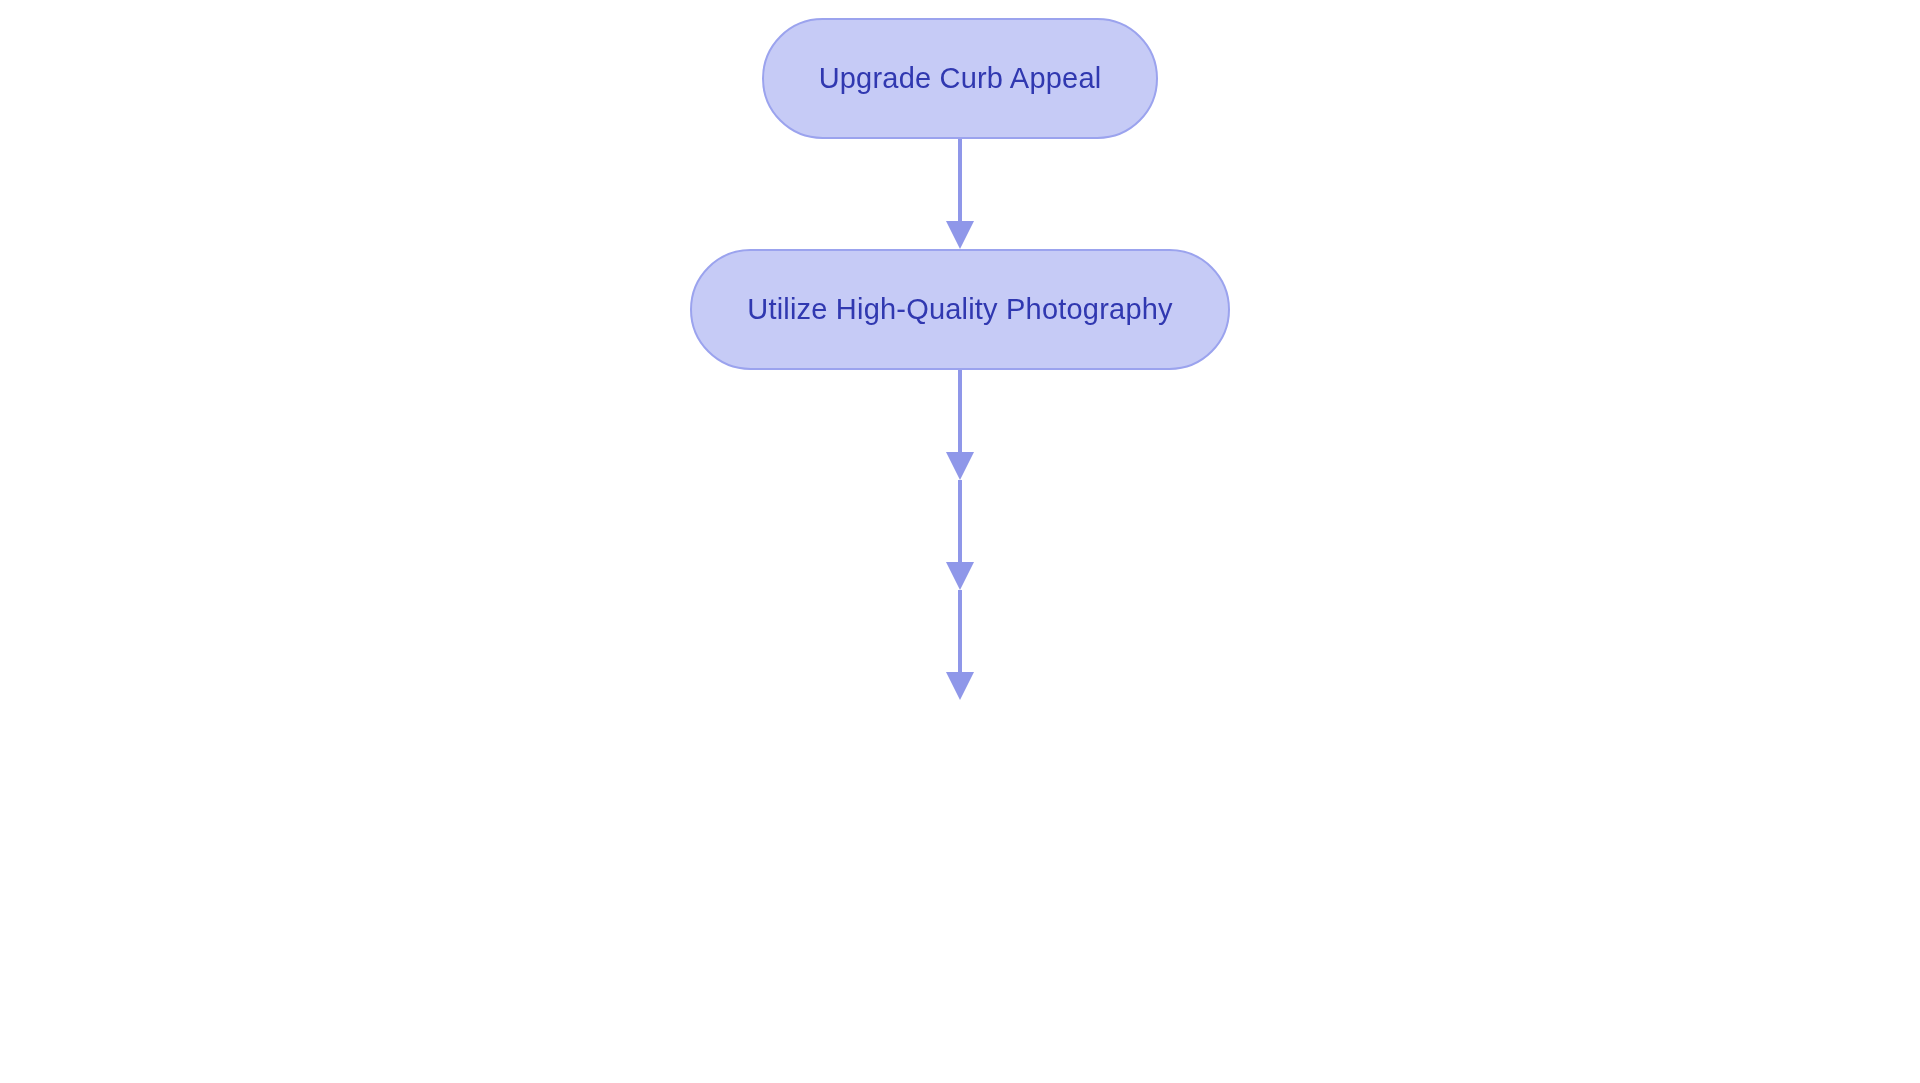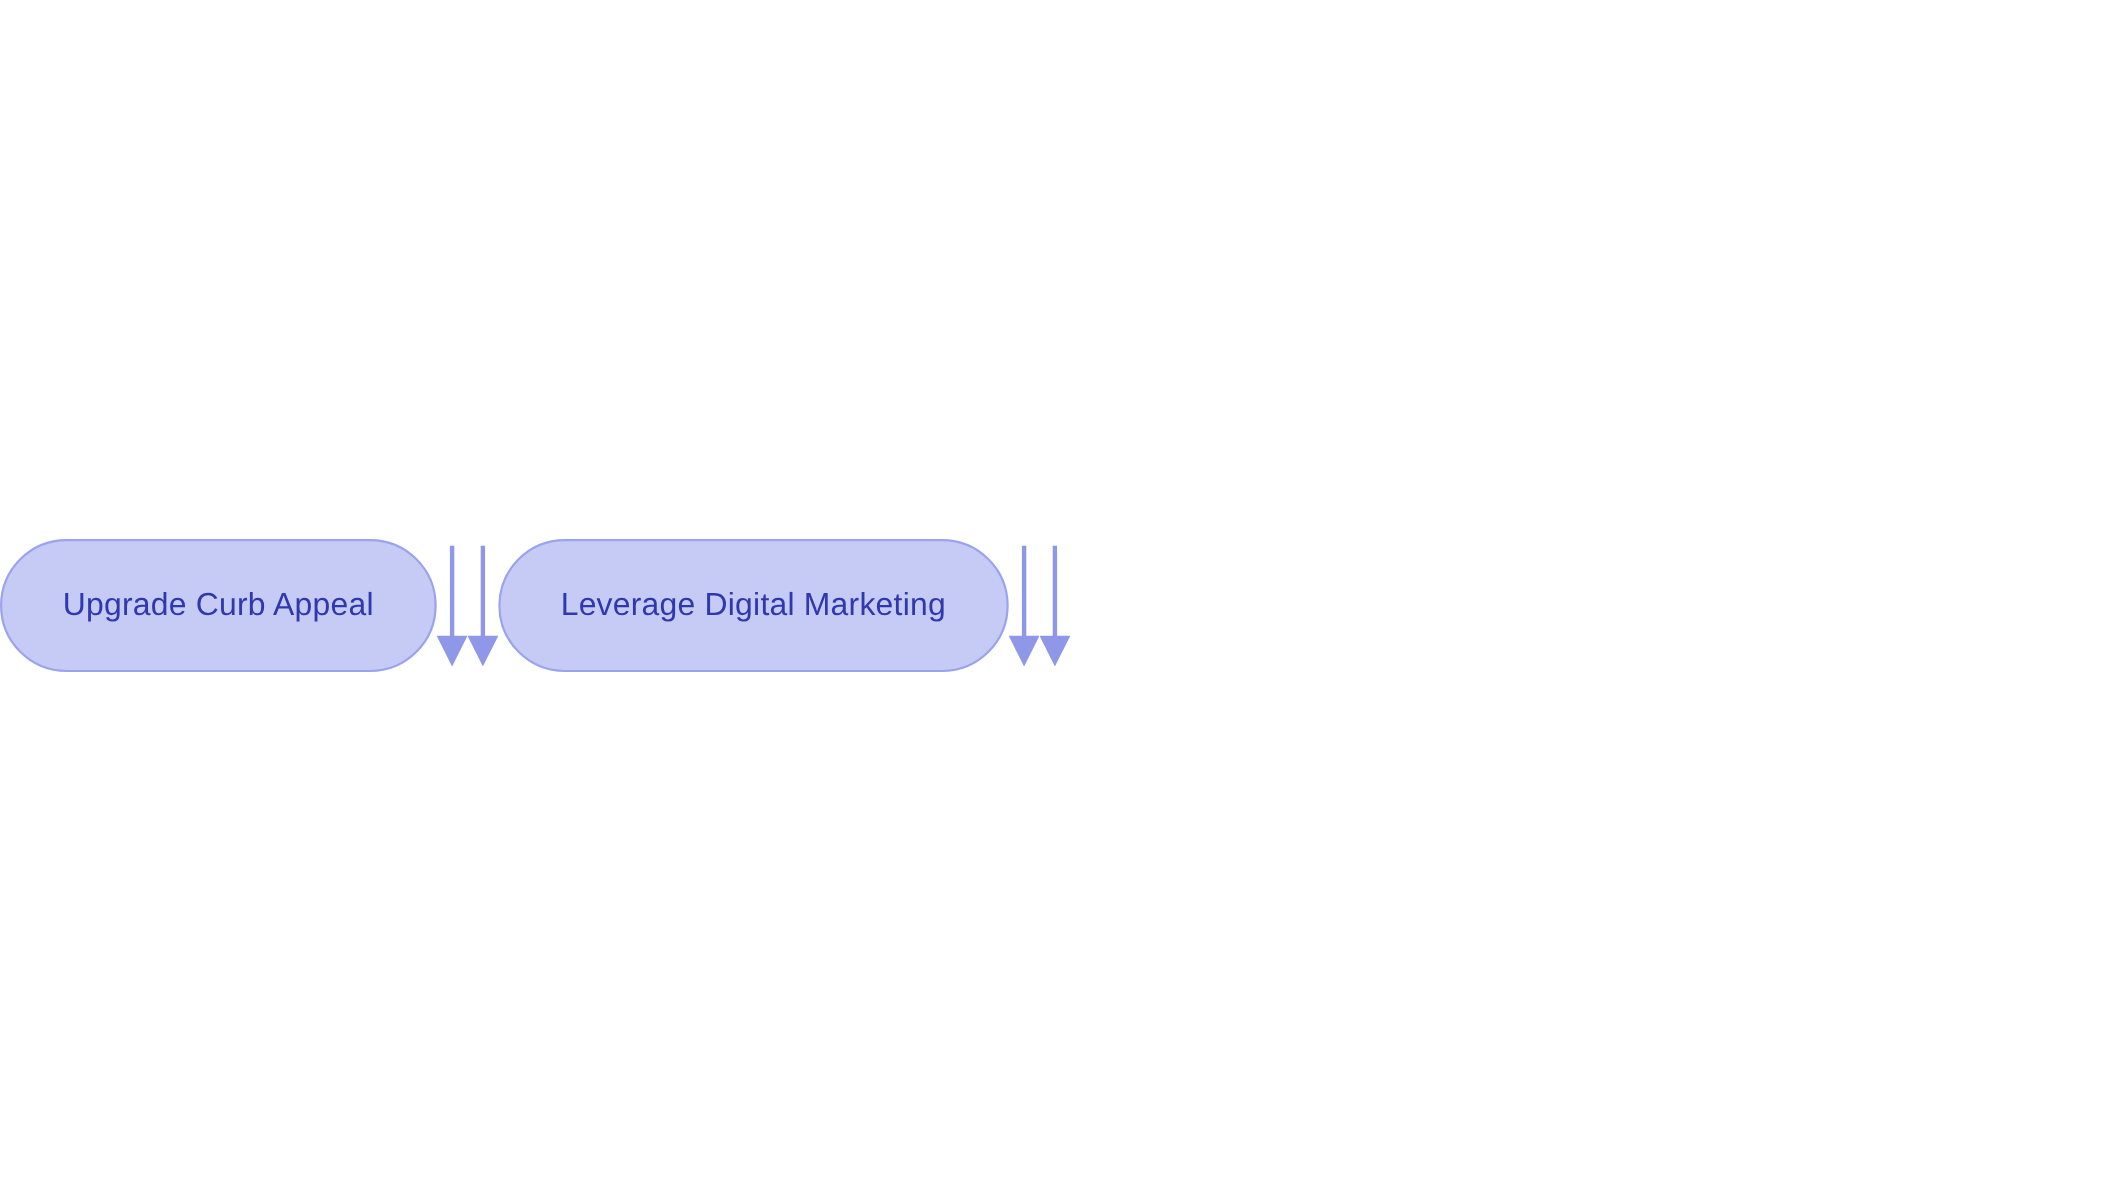--- a/index.html
+++ b/index.html
@@ -14,21 +14,21 @@
     width: 1920px;
     height: 1083px;
     background: var(--canvas-bg, #ffffff);
     overflow: hidden;
     font-family: "Liberation Sans", sans-serif;
   }
   .canvas {
     width: 1920px;
     height: 1083px;
     display: flex;
-    flex-direction: row;
+    flex-direction: column;
     align-items: center;
     padding-top: 18px;
   }
   .flow-node {
     height: 121px;
     padding: 0 55px;
     border-radius: 60.5px;
     background: var(--node-fill, #c6cbf6);
     border: 2px solid var(--node-border, #9ba3ee);
     display: flex;
@@ -62,31 +62,31 @@
     <span class="label">Upgrade Curb Appeal</span>
   </div>
 
   <div class="flow-arrow">
     <svg viewBox="0 0 28 110">
       <line class="shaft" x1="14" y1="0" x2="14" y2="84"></line>
       <polygon class="head" points="0,82 28,82 14,110"></polygon>
     </svg>
   </div>
 
+  <div class="flow-node">
+    <span class="label">Utilize High-Quality Photography</span>
+  </div>
 
   <div class="flow-arrow">
     <svg viewBox="0 0 28 110">
       <line class="shaft" x1="14" y1="0" x2="14" y2="84"></line>
       <polygon class="head" points="0,82 28,82 14,110"></polygon>
     </svg>
   </div>
 
-  <div class="flow-node">
-    <span class="label">Leverage Digital Marketing</span>
-  </div>
 
   <div class="flow-arrow">
     <svg viewBox="0 0 28 110">
       <line class="shaft" x1="14" y1="0" x2="14" y2="84"></line>
       <polygon class="head" points="0,82 28,82 14,110"></polygon>
     </svg>
   </div>
 
 
   <div class="flow-arrow">

